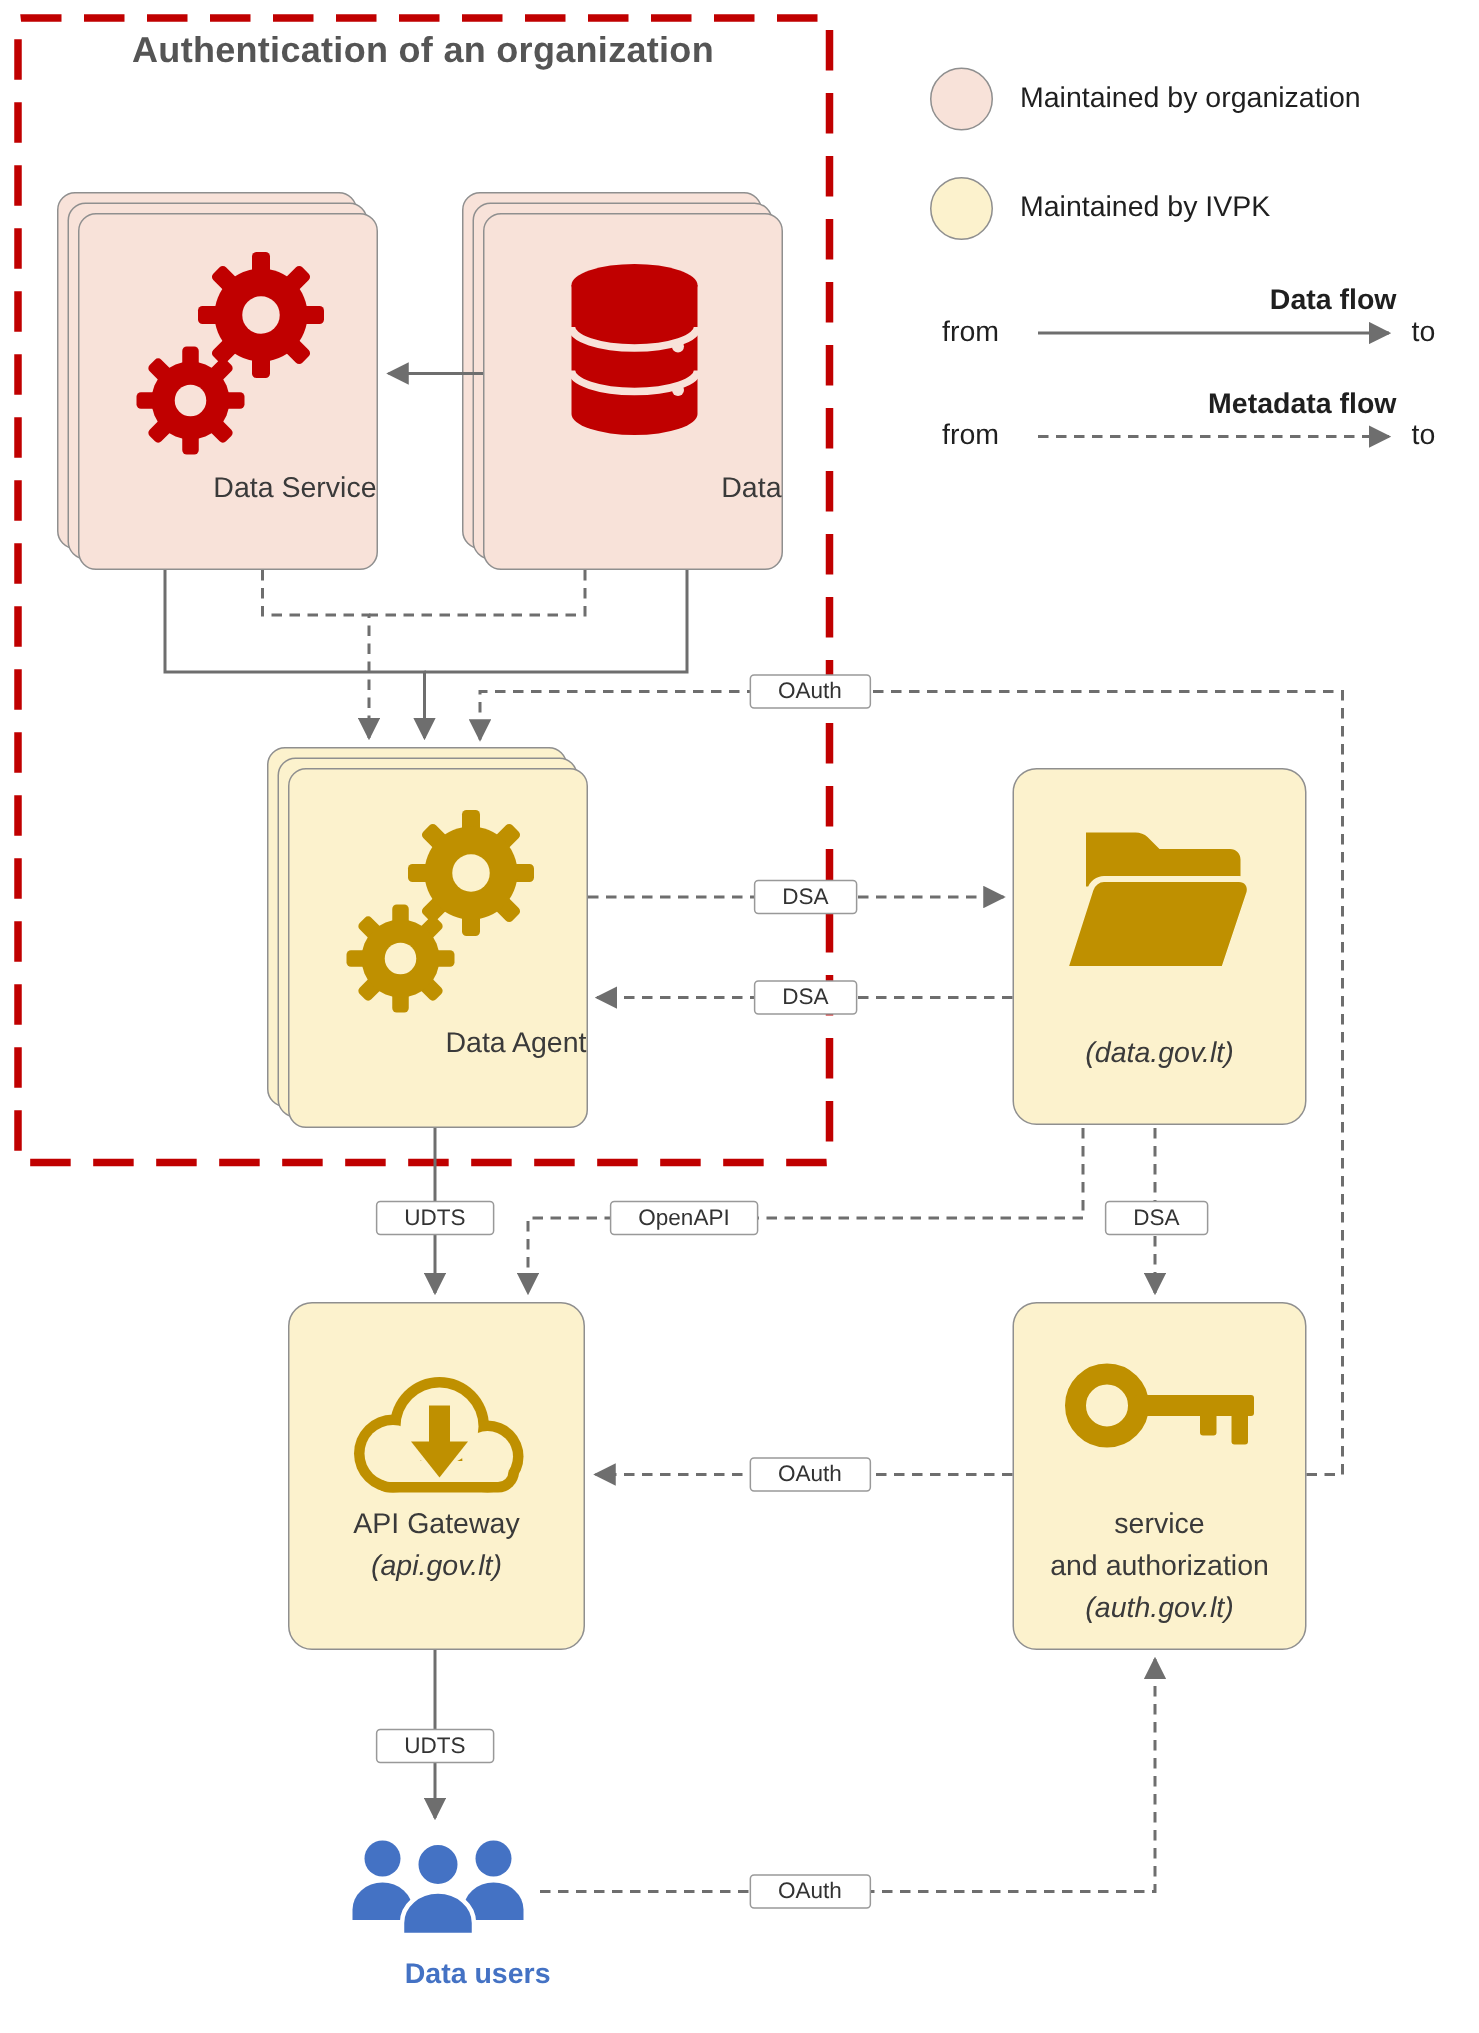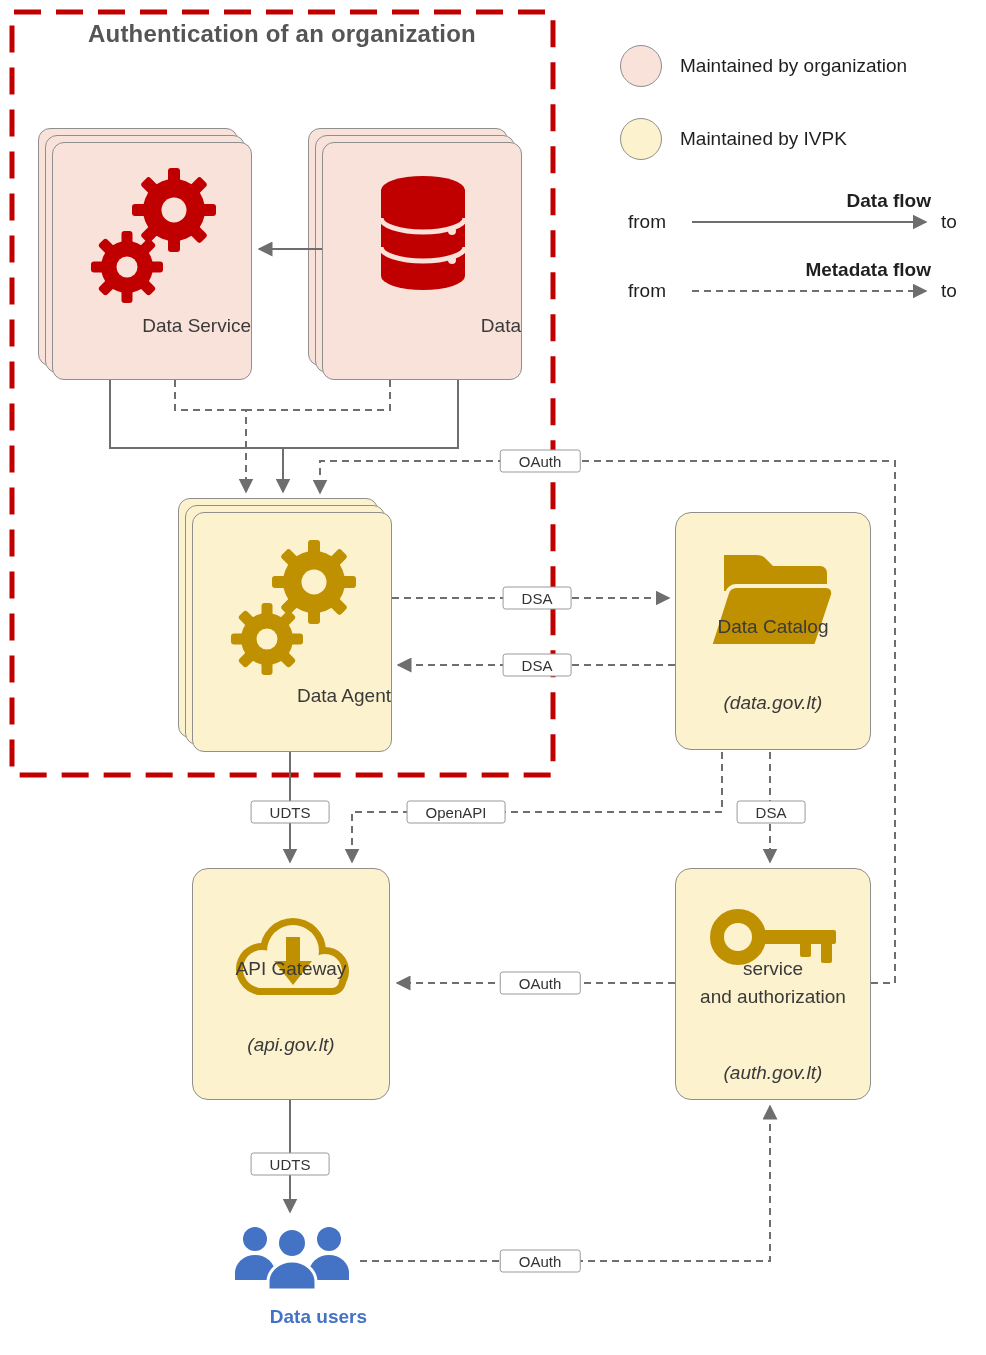--- a/index.html
+++ b/index.html
@@ -7,21 +7,21 @@
   body { font-family:"Liberation Sans","DejaVu Sans",sans-serif; }
   .canvas { position:relative; width:986px; height:1355px; background:#fff; overflow:hidden; }
   .title { position:absolute; left:12px; top:20px; width:540px; text-align:center;
            font-size:24px; font-weight:bold; color:#555; letter-spacing:.2px; }
   .card { position:absolute; border:1.6px solid #8F8F8F; border-radius:12px; }
   .card.org  { background:#F8E2D9; }
   .card.ivpk { background:#FCF2CD; }
   .nlabel { position:absolute; left:0; right:0; text-align:right; font-size:19px; color:#3A3A3A; }
   .nlabel-block { position:absolute; left:0; right:0; text-align:center; font-size:19px;
                   color:#3A3A3A; line-height:28px; }
-  .sub { font-style:italic;margin-top:48px; }
+  .sub { font-style:italic; }
   .node-icon { position:absolute; }
   .wires { position:absolute; left:0; top:0; z-index:4; pointer-events:none; }
   .chip { position:absolute; transform:translate(-50%,-50%); background:#fff; border:1px solid #999;
           border-radius:3px; padding:2px 18px; font-size:15px; color:#333; white-space:nowrap; z-index:6; }
   .swatch { position:absolute; width:42px; height:42px; border-radius:50%; border:1.6px solid #8F8F8F; }
   .swatch.org  { background:#F8E2D9; }
   .swatch.ivpk { background:#FCF2CD; }
   .legend-text  { position:absolute; font-size:19px; color:#1F1F1F; }
   .legend-title { position:absolute; width:240px; text-align:right; font-size:19px; font-weight:bold; color:#1F1F1F; }
   .users-label { position:absolute; left:217px; top:1306px; width:150px; text-align:right;
@@ -161,21 +161,20 @@
       <div class="nlabel" style="bottom:44px">Data Agent</div>
     </div>
   </div>
 
   <div class="card ivpk" style="left:675px;top:512px;width:196px;height:238px;border-radius:16px">
     <svg class="node-icon" style="left:18px;top:30px" width="160" height="115" viewBox="0 0 160 115">
       <path d="M30 12 h33 c3 0 6 1 8 3 l8 8 h47 c4 0 7 3 7 7 v18 H30 z" fill="#BF9000"></path>
       <path d="M16 103 L33 50 c1 -4 5 -7 9 -7 h90 c5 0 8 4 7 9 l-17 51 z" fill="#BF9000" stroke="#FCF2CD" stroke-width="4"></path>
     </svg>
     <div class="nlabel-block" style="bottom:32px">
-      <div>Data Catalog</div>
       <div class="sub">(data.gov.lt)</div>
     </div>
   </div>
 
   <div class="card ivpk" style="left:192px;top:868px;width:198px;height:232px;border-radius:16px">
     <svg class="node-icon" style="left:19px;top:26px" width="160" height="120" viewBox="0 0 160 120">
       <g fill="#BF9000">
         <circle cx="50" cy="74" r="26"></circle>
         <circle cx="81" cy="56" r="33"></circle>
         <circle cx="113" cy="76" r="24"></circle>

